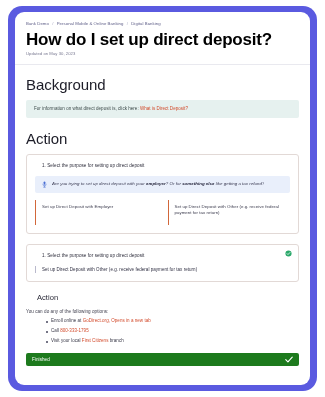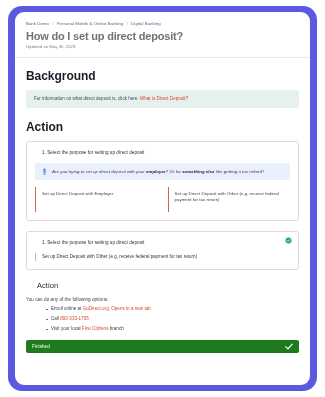--- a/index.html
+++ b/index.html
@@ -47,40 +47,40 @@
     color: #6b6b8a;
     letter-spacing: 0.05px;
     line-height: 1.3;
     white-space: nowrap;
     overflow: hidden;
     text-overflow: ellipsis;
   }
   .breadcrumb .crumb { color: #5c5c86; }
   .breadcrumb .sep { color: #a9a9c2; margin: 0 2px; }
   .page-title {
-    font-size: 11px;
+    font-size: 17px;
     font-weight: 700;
-    color: #737373;
+    color: #000000;
     margin: 3px 0 2px 0;
     letter-spacing: -0.2px;
     line-height: 1.12;
   }
   .updated {
     font-size: 4.2px;
     color: #7a7a92;
     letter-spacing: 0.05px;
   }
 
   
   .body {
     padding: 11px 11px 0 11px;
   }
   .section-title {
-    font-size: 12px;
-    font-weight: 700;
+    font-size: 15px;
+    font-weight: 400;
     color: #1d1d28;
     margin: 0 0 7px 0;
     letter-spacing: -0.05px;
   }
   .section-title.spaced { margin-top: 12px; }
 
   
   .info-box {
     background: #e6f1ef;
     border-radius: 2px;

